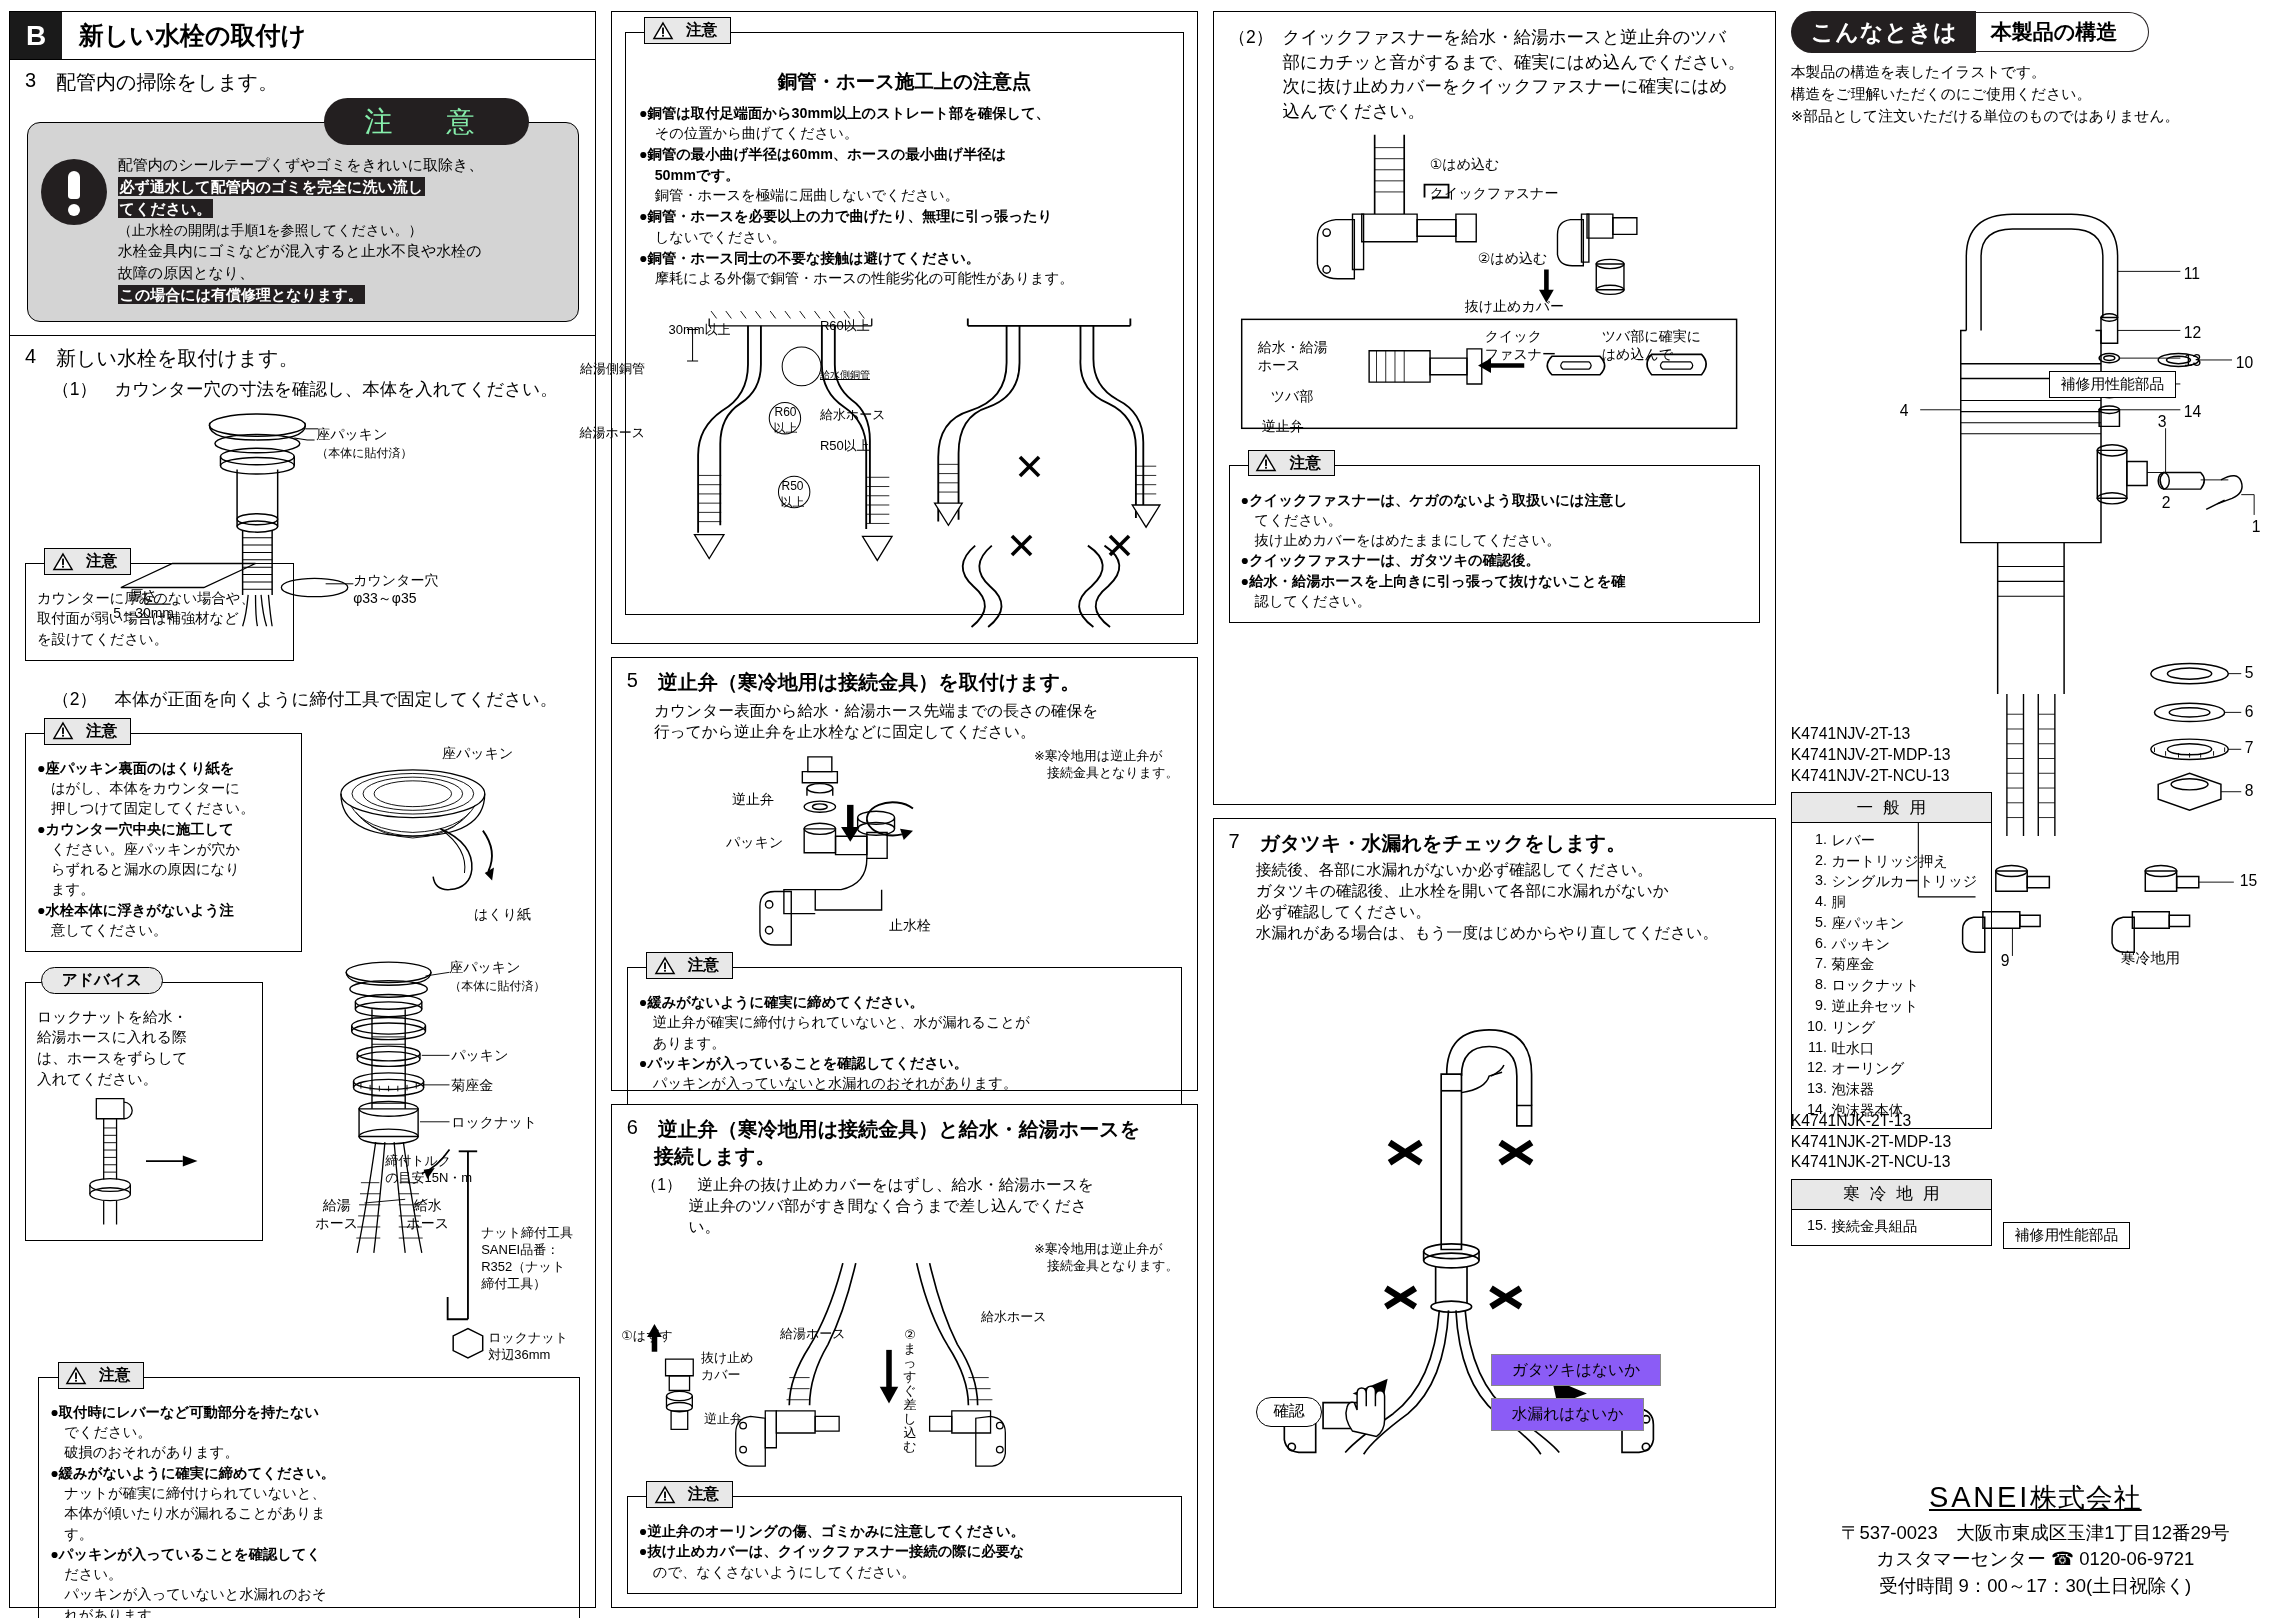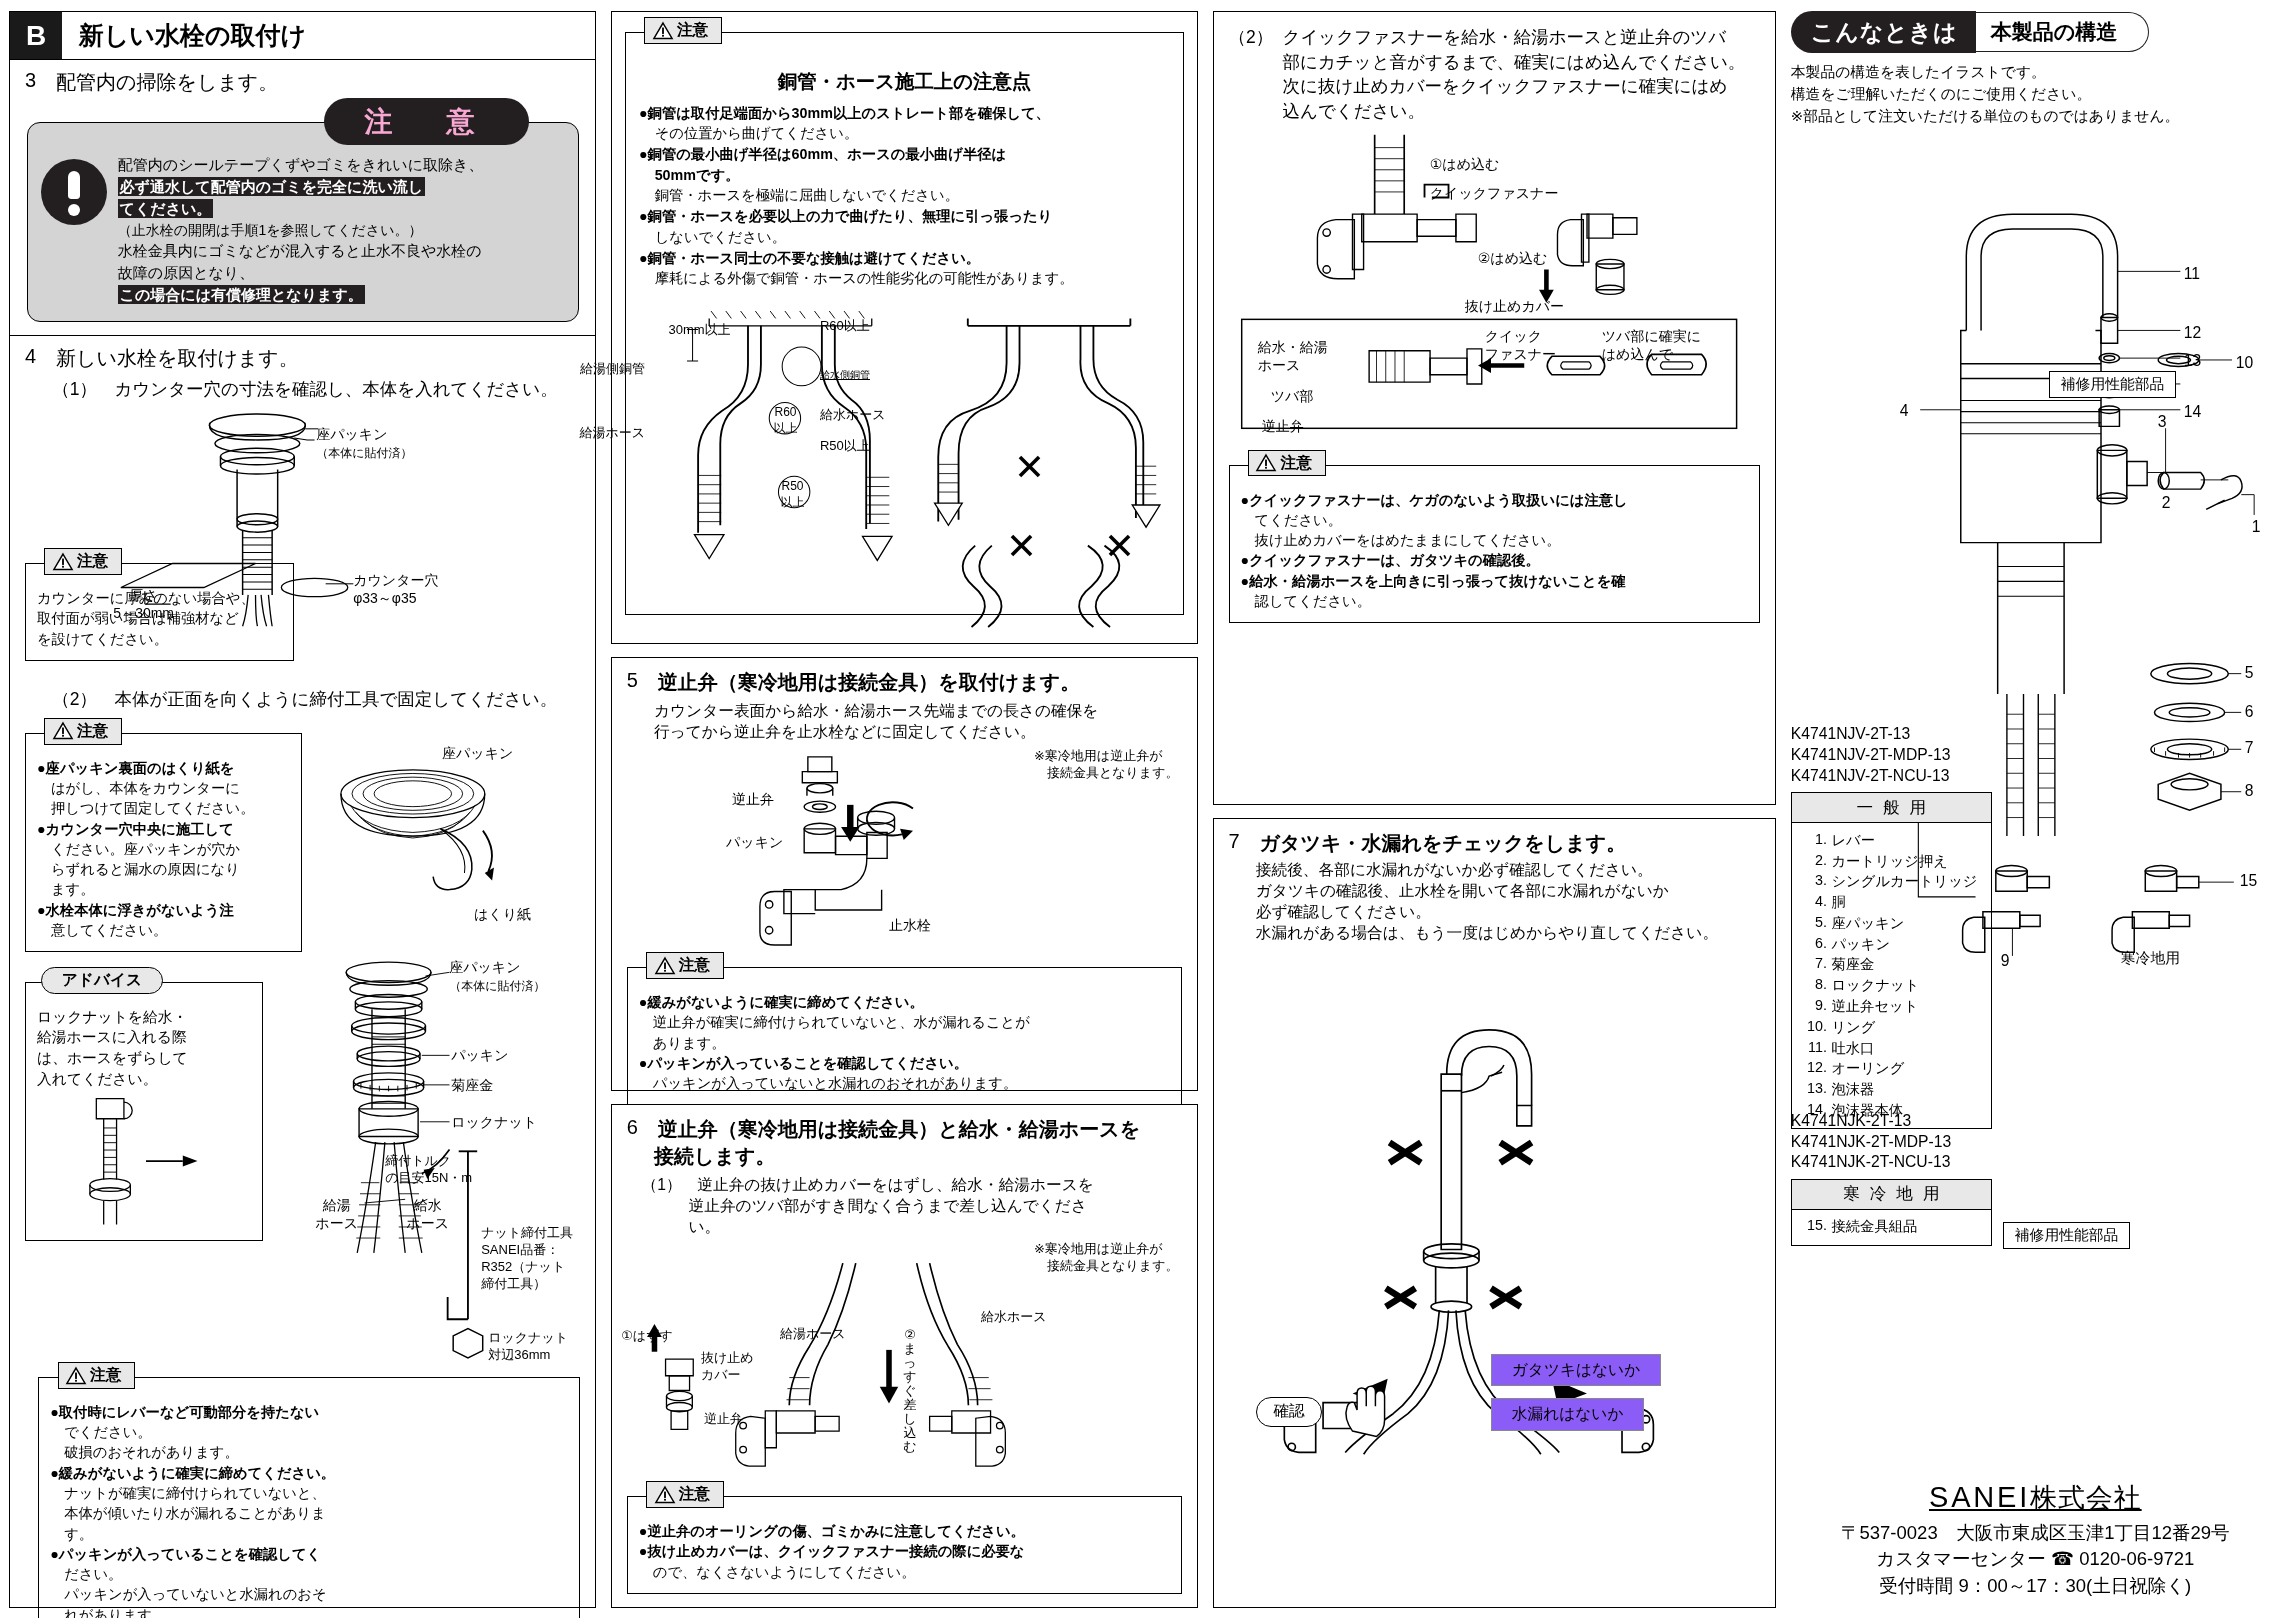--- a/index.html
+++ b/index.html
@@ -34,22 +34,22 @@
   .step .txt { font-size:20px; }
   .substep { font-size:17.5px; padding:3.7px 14.8px 1.8px 42px; }
   .stepbody { font-size:15.7px; padding:1.8px 14.8px 1.8px 42px; line-height:1.35; }
 
   .hr-sep { border-top:1.8px solid #000; }
 
   
   .cautionwrap { position:relative; margin:24px 16.6px 9.2px 16.6px; }
   .caution-pill {
     position:absolute; top:-24px; right:50px;
-    background:#231f20; color:#f9a8d4; border-radius:28px;
-    padding:4.6px 41px; font-size:28px; font-weight:bold; letter-spacing:13px;
+    background:#231f20; color:#86efac; border-radius:28px;
+    padding:4.6px 41px; font-size:28px; font-weight:normal; letter-spacing:13px;
     z-index:3;
   }
   .caution-body {
     background:#d4d4d4; border:1.8px solid #000; border-radius:13px;
     padding:31px 13px 14.8px 13px; display:flex; gap:11px; align-items:flex-start;
     position:relative;
   }
   .excl {
     width:66px; height:66px; border-radius:50%; background:#231f20;
     flex:0 0 66px; position:relative; margin-top:5.5px;
@@ -65,21 +65,21 @@
   .caution-lines { font-size:15px; line-height:1.46; flex:1; }
   .caution-lines .plain { }
   .caution-lines .inv { background:#231f20; color:#fff; display:inline; padding:0.9px 1.8px; font-weight:bold; }
   .caution-lines .small { font-size:14px; }
 
   
   .warnbox { position:relative; border:1.8px solid #000; margin:16.6px 14.8px 7.4px 14.8px; padding:24px 11px 11px 11px; }
   .warn-tag {
     position:absolute; top:-15.7px; left:18.5px; background:#e8e8e8;
     border:1.8px solid #000; padding:1.8px 13px 1.8px 7.4px;
-    display:flex; align-items:center; gap:4px; font-size:15.7px; font-weight:bold;
+    display:flex; align-items:center; gap:13px; font-size:15.7px; font-weight:bold;
   }
   .warn-body { font-size:14.3px; line-height:1.42; }
   .warn-body .b { font-weight:bold; }
   .indent { padding-left:14px; display:block; }
 
   
   .advicebox { position:relative; border:1.8px solid #000; margin:22px 14.8px 7.4px 14.8px; padding:24px 11px 9.2px 11px; width:238px; }
   .advice-tag {
     position:absolute; top:-15.7px; left:14.8px; background:#e8e8e8;
     border:1.8px solid #000; border-radius:16.6px; padding:1.8px 20px;

